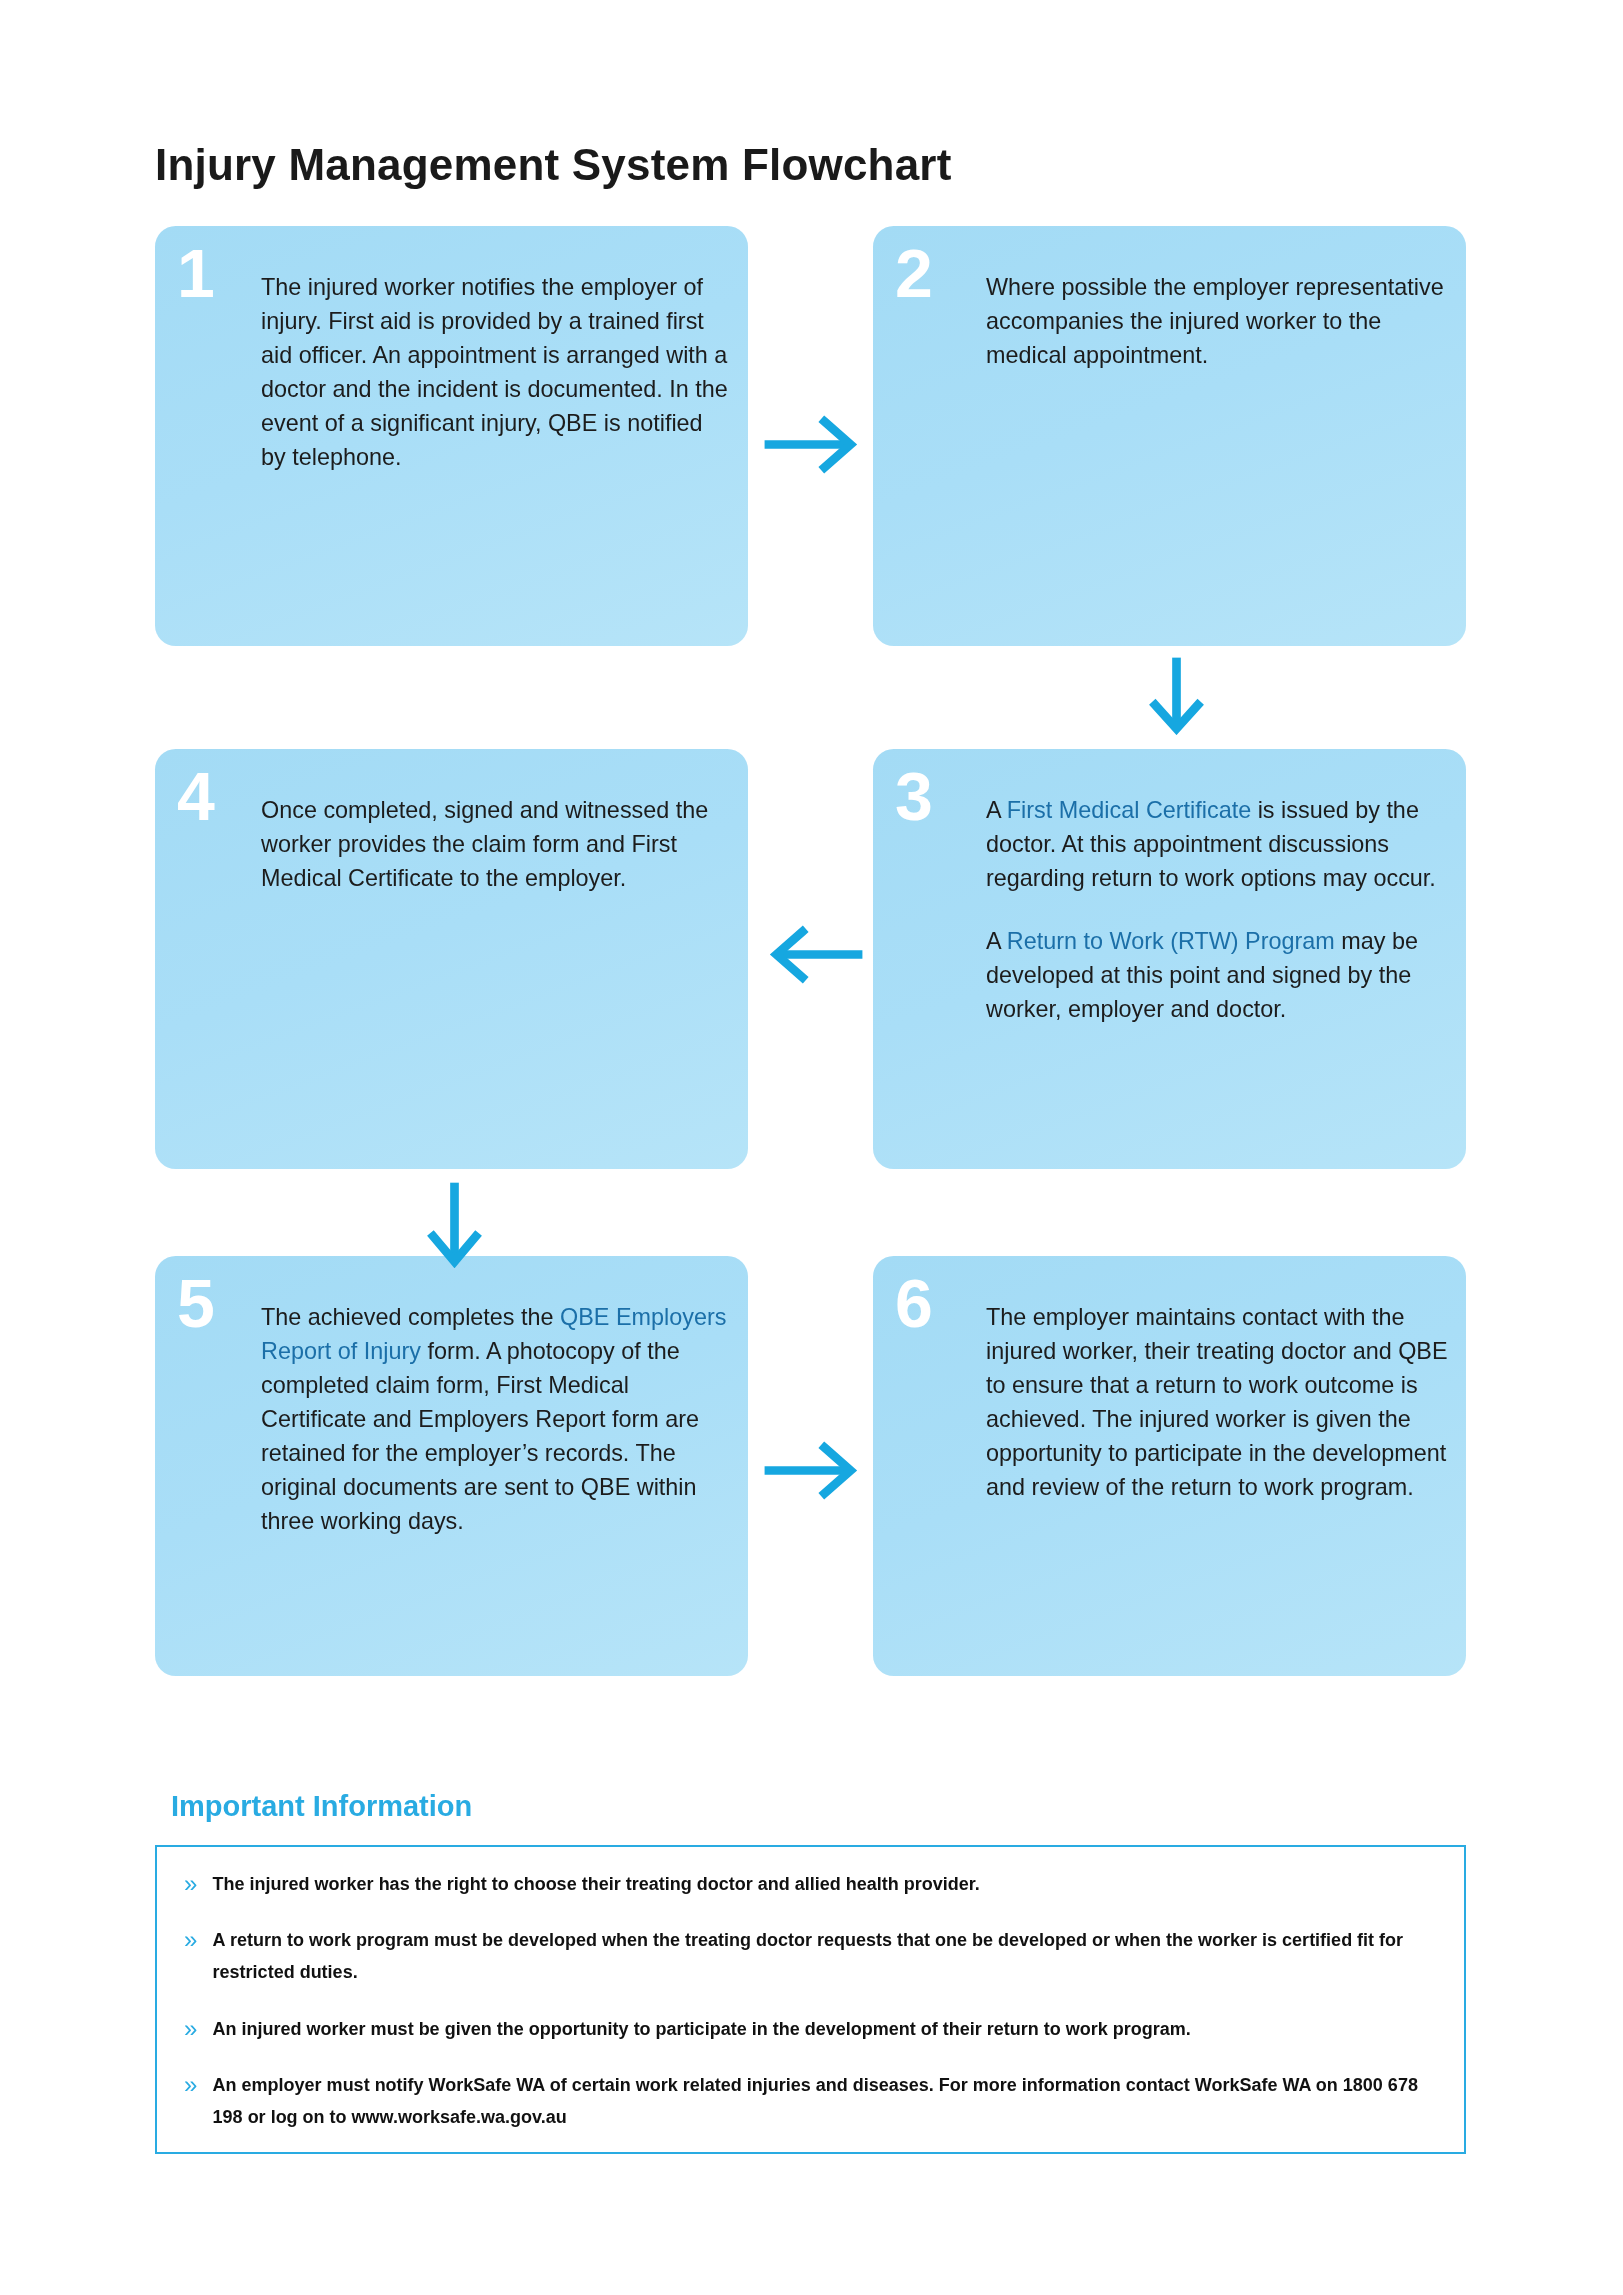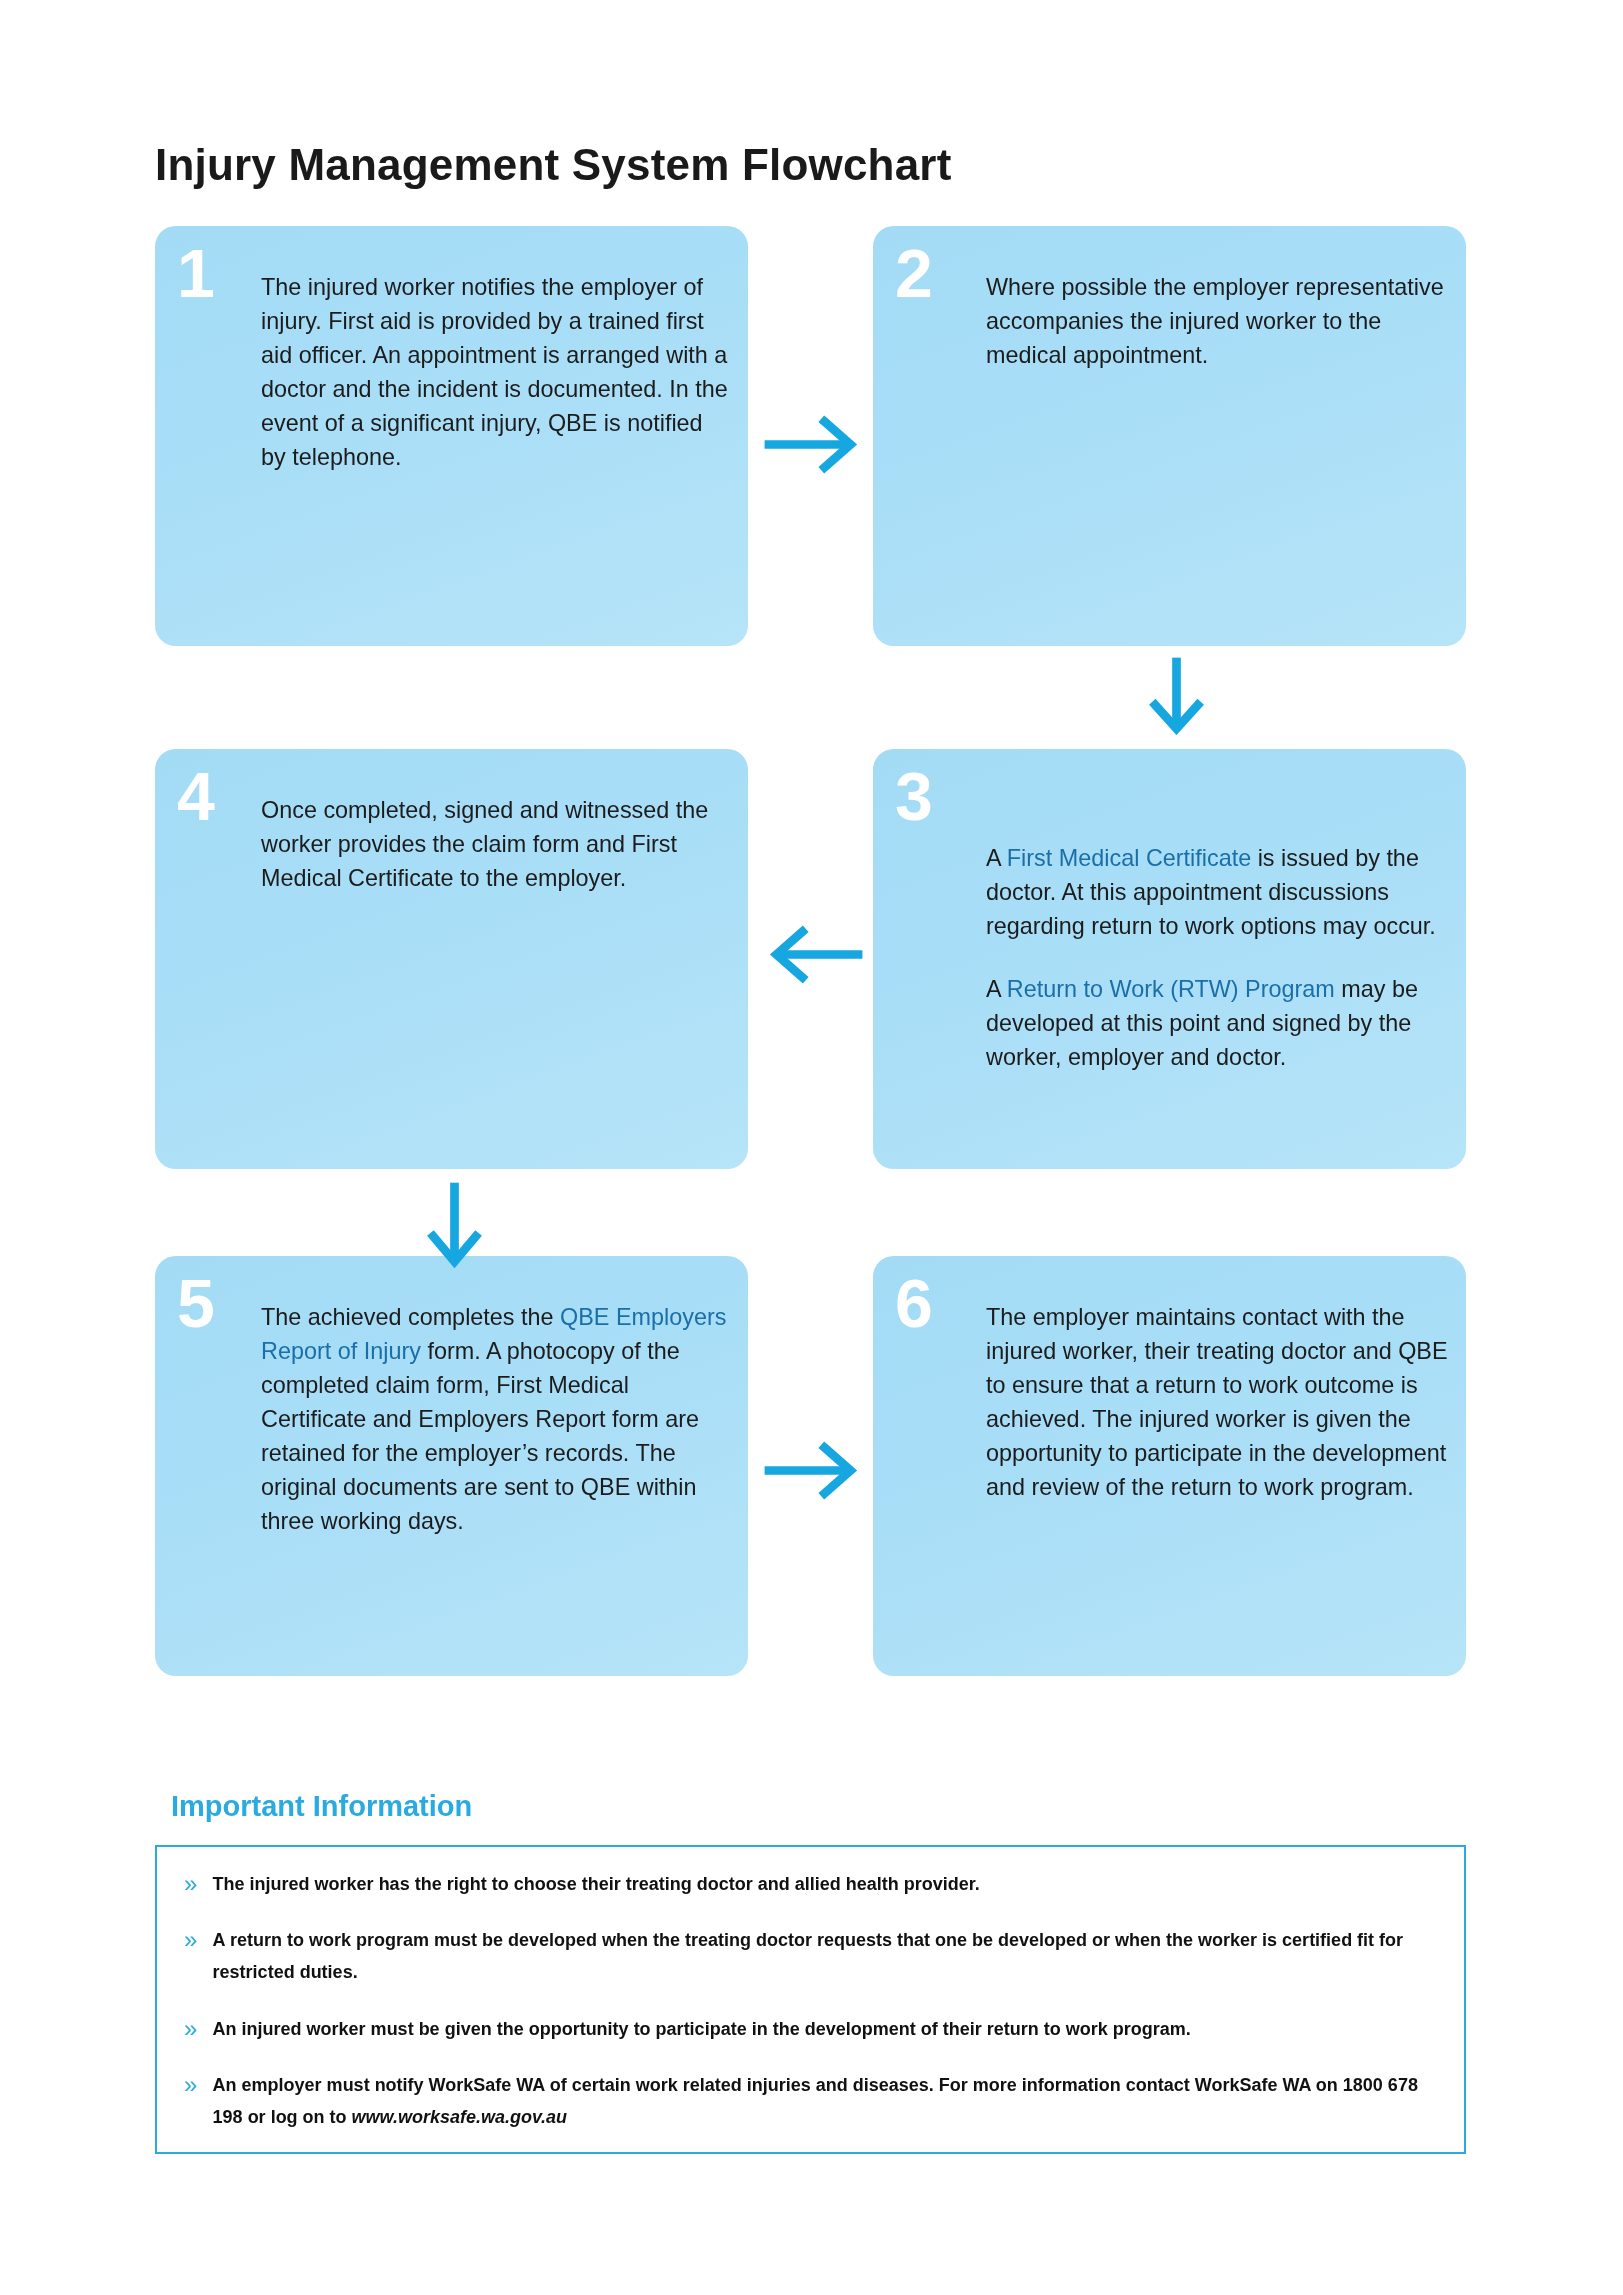--- a/index.html
+++ b/index.html
@@ -71,21 +71,21 @@
 
   
   #box1 { left: 155px;  top: 226px;  width: 593px;  height: 420px; }
   #box2 { left: 873px; top: 226px;  width: 593px;  height: 420px; }
   #box4 { left: 155px;  top: 749px;  width: 593px;  height: 420px; }
   #box3 { left: 873px; top: 749px;  width: 593px;  height: 420px; }
   #box5 { left: 155px;  top: 1256px; width: 593px;  height: 420px; }
   #box6 { left: 873px; top: 1256px; width: 593px;  height: 420px; }
 
   #box2 .box-body { left: 113px; }
-  #box3 .box-body { left: 113px; margin-top: 48px; }
+  #box3 .box-body { left: 113px; }
   #box6 .box-body { left: 113px; }
 
   
   .arrow { position: absolute; }
   #arrow-1-2 { left: 763px;  top: 409px;  width: 101px; height: 71px; }
   #arrow-2-3 { left: 1141px; top: 656px;  width: 71px;  height: 79px; }
   #arrow-3-4 { left: 763px;  top: 919px; width: 101px; height: 71px; }
   #arrow-4-5 { left: 419px;  top: 1181px; width: 71px;  height: 87px; }
   #arrow-5-6 { left: 763px;  top: 1435px; width: 101px; height: 71px; }
 
@@ -131,21 +131,21 @@
     padding-left: 6.3px;
     box-sizing: border-box;
   }
   .imp-text {
     font-size: 18px;
     line-height: 32px;
     font-weight: 700;
     color: #111111;
     flex: 1 1 auto;
   }
-  .imp-text .url { font-style: italic; }
+  .imp-text .url { }
 </style>
 </head>
 <body>
 
 <div class="page">
 
   <h1 class="page-title">Injury Management System Flowchart</h1>
 
   <div class="flow-box" id="box1">
     <div class="box-number">1</div>

